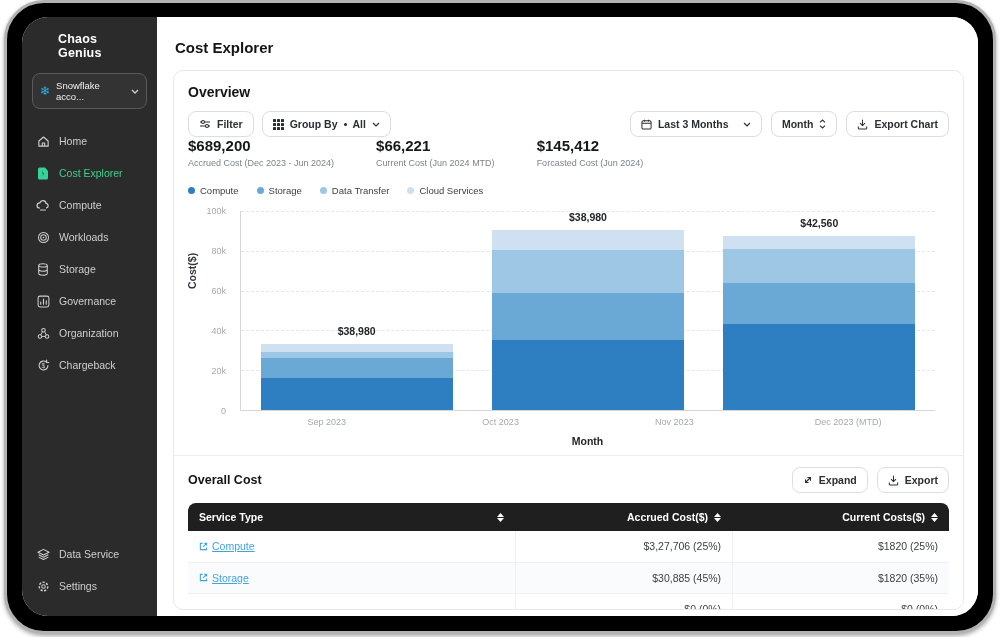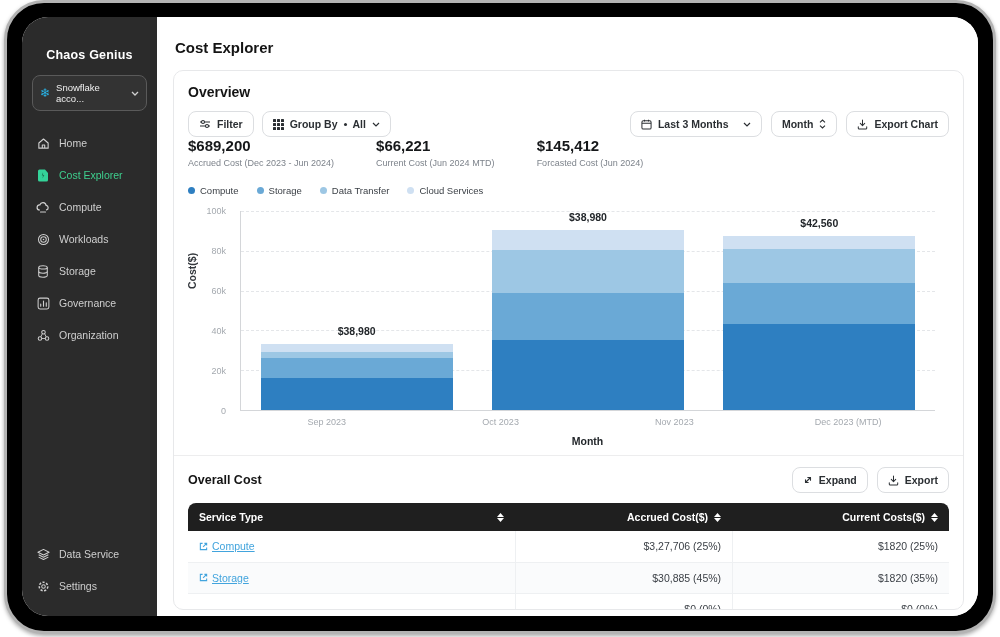--- a/index.html
+++ b/index.html
@@ -9,21 +9,21 @@
   
   .device { position:absolute; left:4px; right:4px; top:0; bottom:3px;
             background:#000; border:3px solid #b3b3b3; border-radius:40px;
             box-shadow:0 2px 4px rgba(0,0,0,.35); }
   .app { position:absolute; left:15px; top:14px; right:15px; bottom:15px;
          border-radius:26px; background:#fff; display:flex; overflow:hidden; }
 
   
   .sidebar { width:135px; flex:0 0 135px; background:#2b2b2b; color:#d6d6d6;
              display:flex; flex-direction:column; padding:15px 10px 14px; }
-  .logo-row { display:flex; align-items:center; padding:0 3px;flex-direction:column; }
+  .logo-row { display:flex; align-items:center; gap:7px; padding:0 3px; }
   .logo-text { color:#fff; font-weight:bold; font-size:12.5px; letter-spacing:.2px; }
   .account-btn { margin-top:13px; display:flex; align-items:center; gap:6px;
                  background:#333; border:1px solid #5a5a5a; border-radius:8px;
                  padding:6px 7px; font-size:9.5px; color:#f0f0f0; cursor:pointer; }
   .account-btn .chev { margin-left:auto; }
   .nav { margin-top:16px; display:flex; flex-direction:column; }
   .nav-item { display:flex; align-items:center; gap:9px; padding:9px 4px;
               font-size:10.5px; color:#cfcfcf; cursor:pointer; border-radius:6px; }
   .nav-item.active { color:#3ecf8e; }
   .nav-item .nicon { width:14px; height:14px; flex:0 0 14px; display:flex;
@@ -199,20 +199,30 @@
       <div class="nav-item">
         <span class="nicon ico">
           <svg width="13" height="13" viewBox="0 0 14 14">
                 <circle cx="7" cy="3.4" r="1.9" fill="none" stroke="currentColor" stroke-width="1.1"></circle>
                 <circle cx="3.2" cy="10.2" r="1.9" fill="none" stroke="currentColor" stroke-width="1.1"></circle>
                 <circle cx="10.8" cy="10.2" r="1.9" fill="none" stroke="currentColor" stroke-width="1.1"></circle>
                 <path d="M5.9 4.9 4 8.5 M8.1 4.9 10 8.5 M5.1 10.2 H8.9" stroke="currentColor" stroke-width="1"></path>
               </svg>
         </span>
         <span>Organization</span>
+      </div>
+      <div class="nav-item">
+        <span class="nicon ico">
+          <svg width="13" height="13" viewBox="0 0 14 14">
+                <path d="M11.8 7 a4.8 4.8 0 1 1 -1.6 -3.6" fill="none" stroke="currentColor" stroke-width="1.2" stroke-linecap="round"></path>
+                <path d="M10.4 1.2 10.3 3.6 12.7 3.7" fill="none" stroke="currentColor" stroke-width="1.2" stroke-linecap="round" stroke-linejoin="round"></path>
+                <text x="4.9" y="9.6" font-size="7" fill="currentColor" font-family="sans-serif">$</text>
+              </svg>
+        </span>
+        <span>Chargeback</span>
       </div>
     </nav>
 
     <div class="nav-spacer"></div>
 
     <nav class="nav">
       <div class="nav-item">
         <span class="nicon ico">
           <svg width="13" height="13" viewBox="0 0 14 14">
                 <path d="M7 1.5 13 4.5 7 7.5 1 4.5 Z" fill="none" stroke="currentColor" stroke-width="1.1" stroke-linejoin="round"></path>

